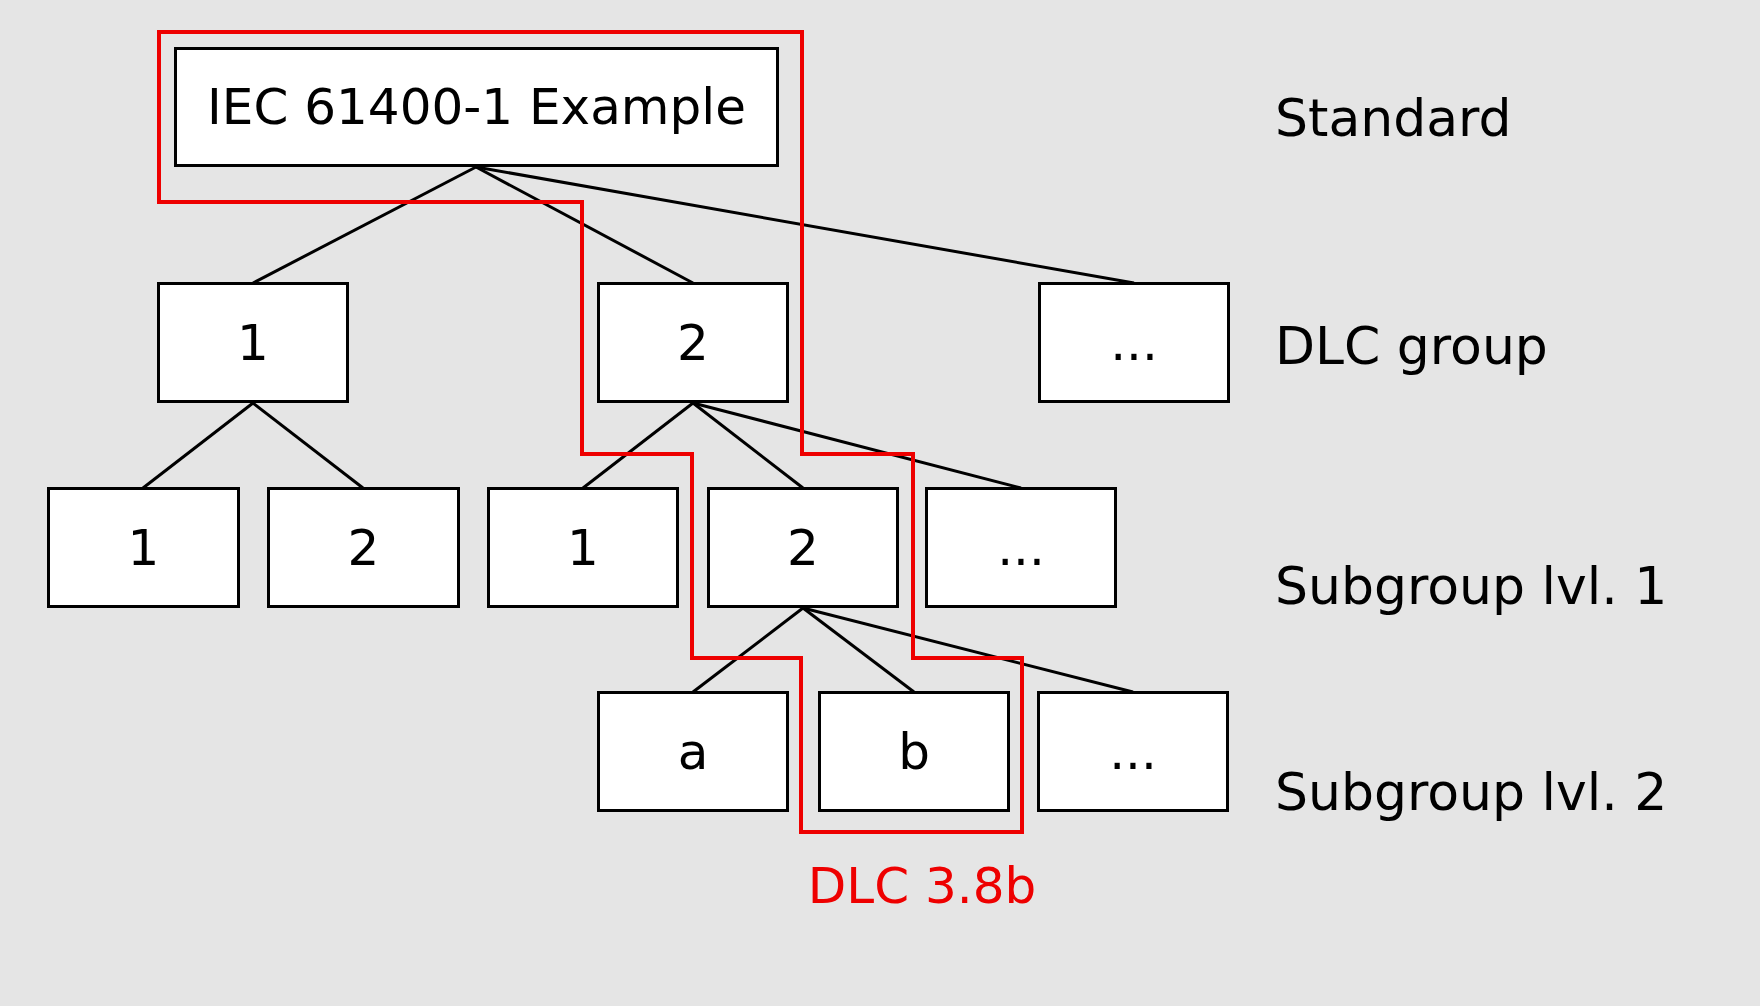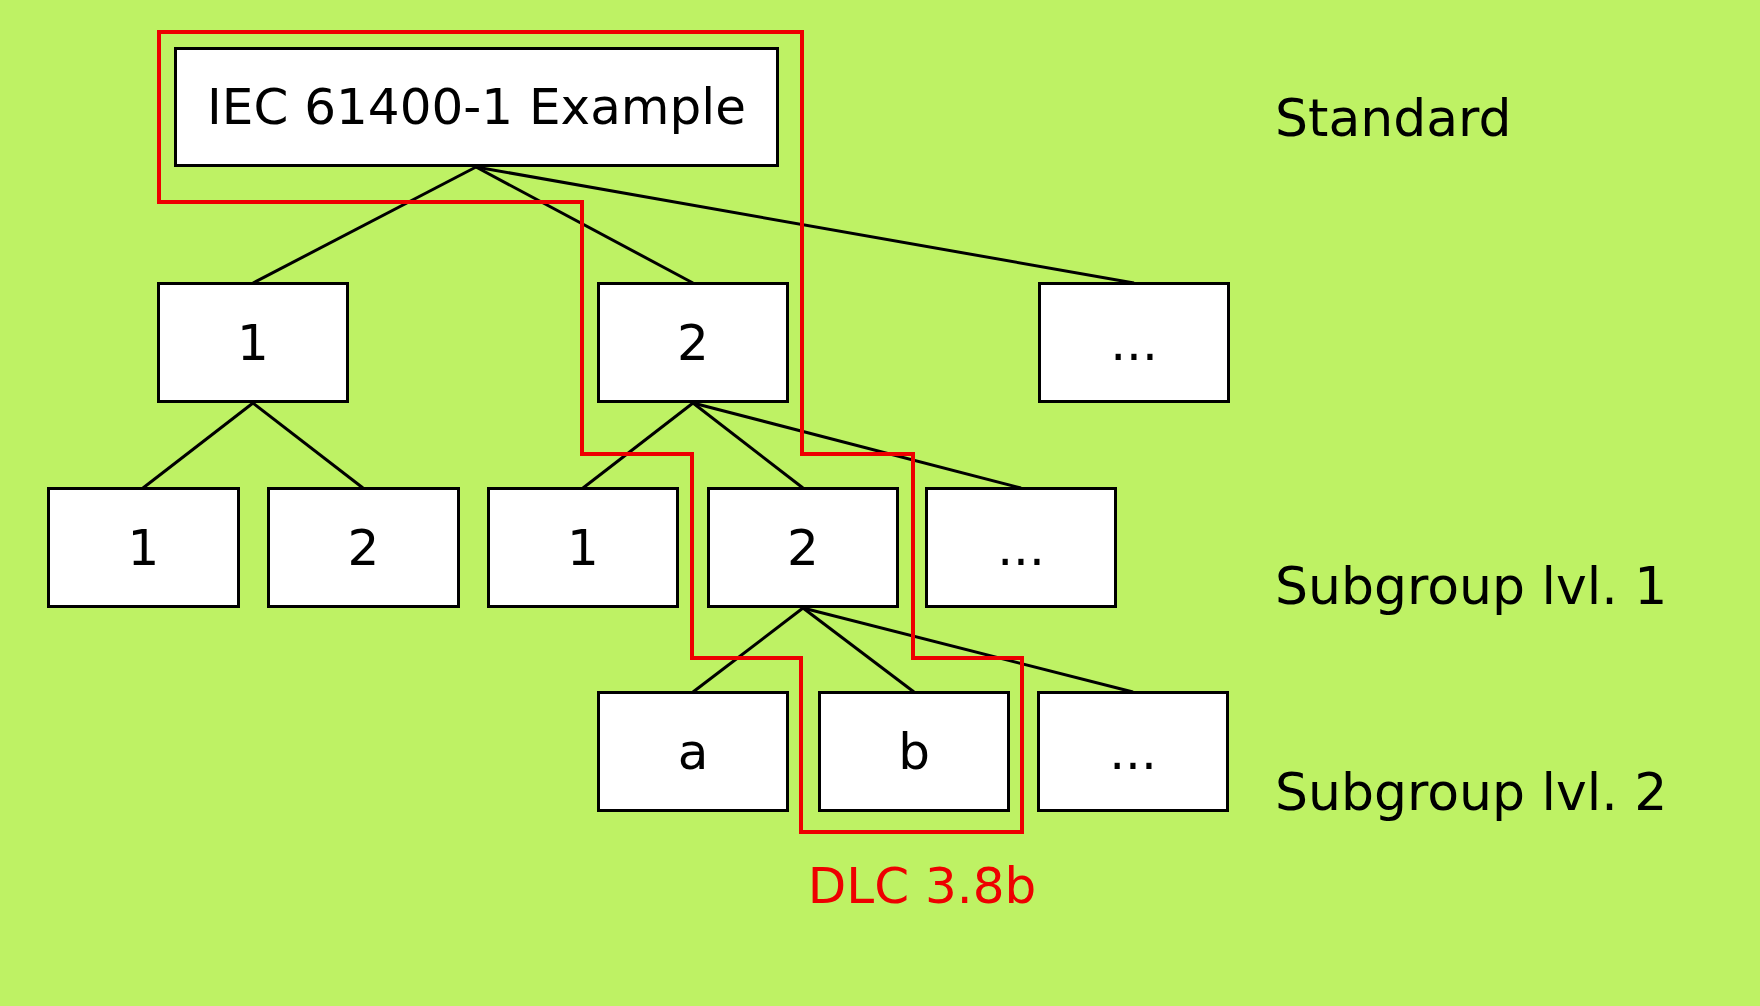--- a/index.html
+++ b/index.html
@@ -4,21 +4,21 @@
 <style>
   html, body {
     margin: 0; padding: 0;
     background: #ffffff;
     font-family: "DejaVu Sans", "Liberation Sans", sans-serif;
   }
   .canvas {
     position: relative;
     width: 1760px;
     height: 1006px;
-    background: #bef264;
+    background: #e5e5e5;
     overflow: hidden;
   }
   svg.wires {
     position: absolute;
     left: 0; top: 0;
     width: 1760px;
     height: 1006px;
   }
   .node {
     position: absolute;
@@ -117,20 +117,21 @@
     <span>a</span>
   </div>
   <div class="node" style="left:818px; top:691px; width:192px; height:121px;">
     <span>b</span>
   </div>
   <div class="node" style="left:1037px; top:691px; width:192px; height:121px;">
     <span>...</span>
   </div>
 
   <div class="level-label" style="left:1275px; top:118px;">Standard</div>
+  <div class="level-label" style="left:1275px; top:346px;">DLC group</div>
   <div class="level-label" style="left:1275px; top:546px;margin-top:40px;">Subgroup lvl. 1</div>
   <div class="level-label" style="left:1275px; top:792px;">Subgroup lvl. 2</div>
 
   <div class="caption">
     <div>DLC 3.8b</div>
   </div>
 
 </div>
 
 </body></html>

